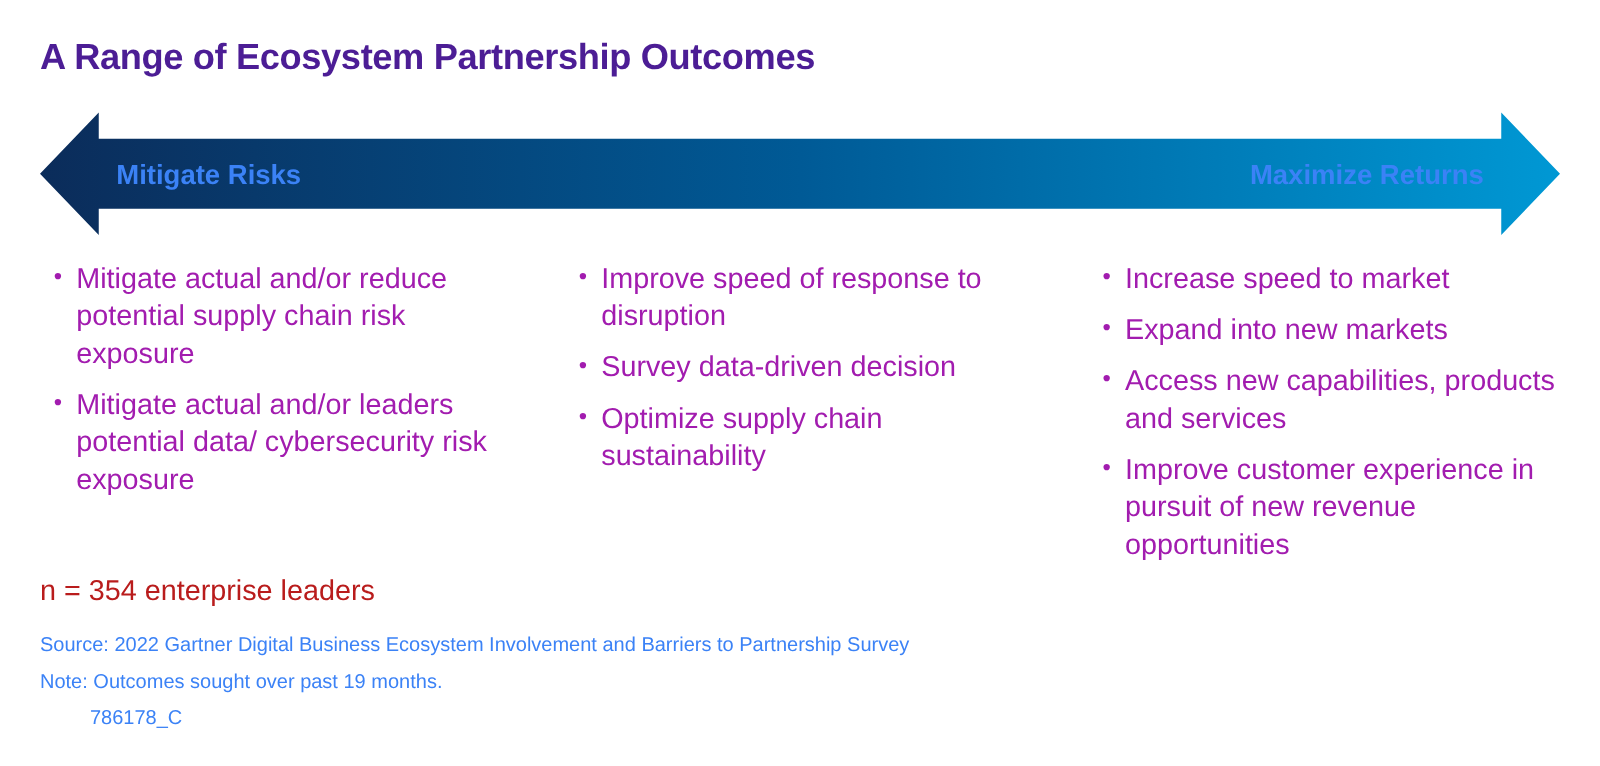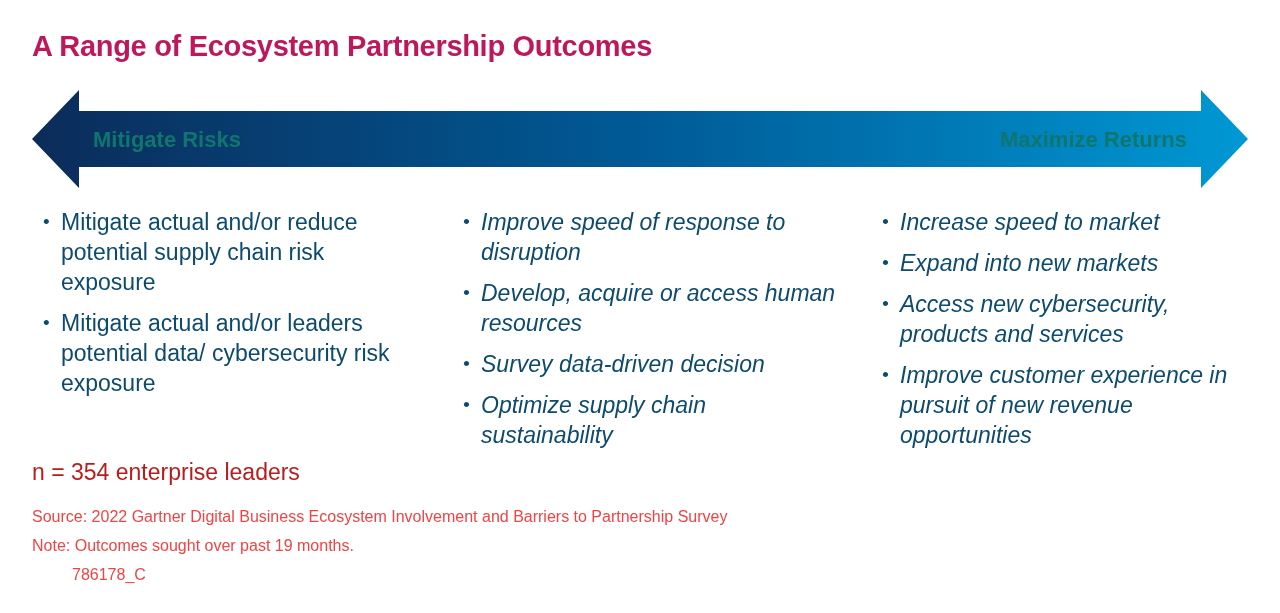--- a/index.html
+++ b/index.html
@@ -1,29 +1,29 @@
 <!DOCTYPE html>
 <html><head>
   <meta charset="utf-8">
   <style>
     html, body { margin: 0; padding: 0; background: #ffffff; }
     body { width: 1280px; height: 613px; position: relative; overflow: hidden; font-family: "Liberation Sans", sans-serif; color: #000; }
-    .title { position: absolute; left: 32px; top: 30px; font-size: 29px; font-weight: bold; letter-spacing: -0.3px; color: #be185d; margin: 0; }
+    .title { position: absolute; left: 32px; top: 30px; font-size: 29px; font-weight: bold; letter-spacing: -0.3px; color: #4c1d95; margin: 0; }
     .arrow { position: absolute; left: 0; top: 88px; width: 1280px; height: 102px; }
-    .arrow-label { position: absolute; top: 126px; font-size: 22px; font-weight: bold; color: #0f766e; line-height: 28px; }
+    .arrow-label { position: absolute; top: 126px; font-size: 22px; font-weight: bold; color: #3b82f6; line-height: 28px; }
     .label-left { left: 93px; }
     .label-right { right: 93px; text-align: left; }
     .col { position: absolute; top: 207px; margin: 0; padding: 0; list-style: none; }
-    .col li { position: relative; padding-left: 18px; font-size: 23px; line-height: 30px; margin-bottom: 11px; color: #0c4a6e; }
+    .col li { position: relative; padding-left: 18px; font-size: 23px; line-height: 30px; margin-bottom: 11px; color: #a21caf; }
     .col li::before { content: "\2022"; position: absolute; left: 0; top: 0; font-size: 19px; }
     .col-1 { left: 43px; width: 380px; }
-    .col-2 { left: 463px; width: 380px; font-style: italic; }
-    .col-3 { left: 882px; width: 370px; font-style: italic; }
+    .col-2 { left: 463px; width: 380px; }
+    .col-3 { left: 882px; width: 370px; }
     .sample { position: absolute; left: 32px; top: 459px; font-size: 23px; color: #b91c1c; }
-    .note { position: absolute; left: 32px; font-size: 16px; color: #ef4444; }
+    .note { position: absolute; left: 32px; font-size: 16px; color: #3b82f6; }
     .source { top: 508px; }
     .note2 { top: 537px; }
     .code { top: 566px; margin-left: 40px; }
   </style>
 </head>
 <body>
 
 <h1 class="title">A Range of Ecosystem Partnership Outcomes</h1>
 
 <svg class="arrow" viewBox="0 0 1280 102" xmlns="http://www.w3.org/2000/svg">
@@ -40,28 +40,27 @@
 <div class="arrow-label label-left">Mitigate Risks</div>
 <div class="arrow-label label-right">Maximize Returns</div>
 
 <ul class="col col-1">
   <li>Mitigate actual and/or reduce potential supply chain risk exposure</li>
   <li>Mitigate actual and/or leaders potential data/ cybersecurity risk exposure</li>
 </ul>
 
 <ul class="col col-2">
   <li>Improve speed of response to disruption</li>
-  <li>Develop, acquire or access human resources</li>
   <li>Survey data-driven decision</li>
   <li>Optimize supply chain sustainability</li>
 </ul>
 
 <ul class="col col-3">
   <li>Increase speed to market</li>
   <li>Expand into new markets</li>
-  <li>Access new cybersecurity, products and services</li>
+  <li>Access new capabilities, products and services</li>
   <li>Improve customer experience in pursuit of new revenue opportunities</li>
 </ul>
 
 <div class="sample">n = 354 enterprise leaders</div>
 <div class="note source">Source: 2022 Gartner Digital Business Ecosystem Involvement and Barriers to Partnership Survey</div>
 <div class="note note2">Note: Outcomes sought over past 19 months.</div>
 <div class="note code">786178_C</div>
 
 </body></html>

